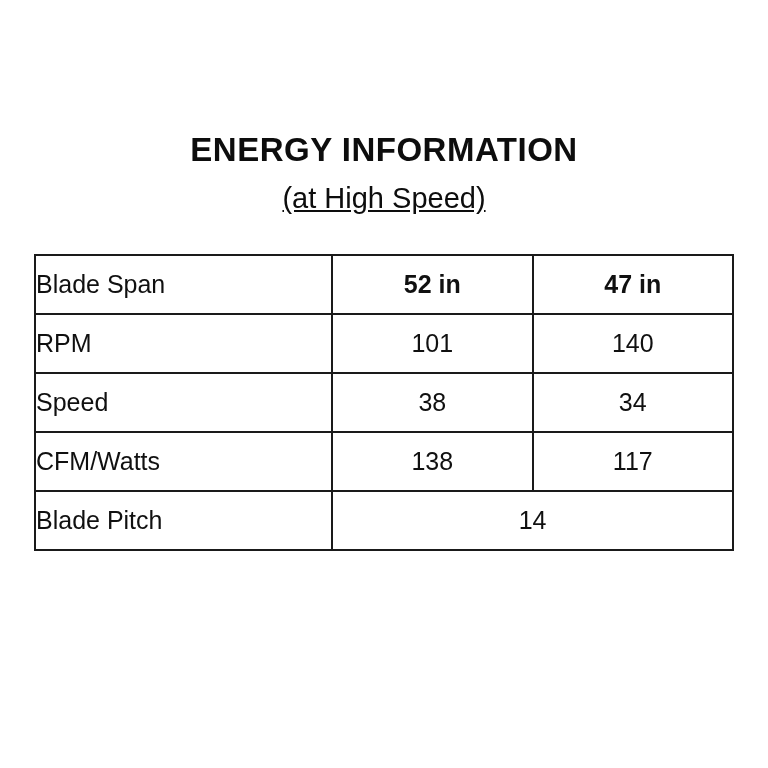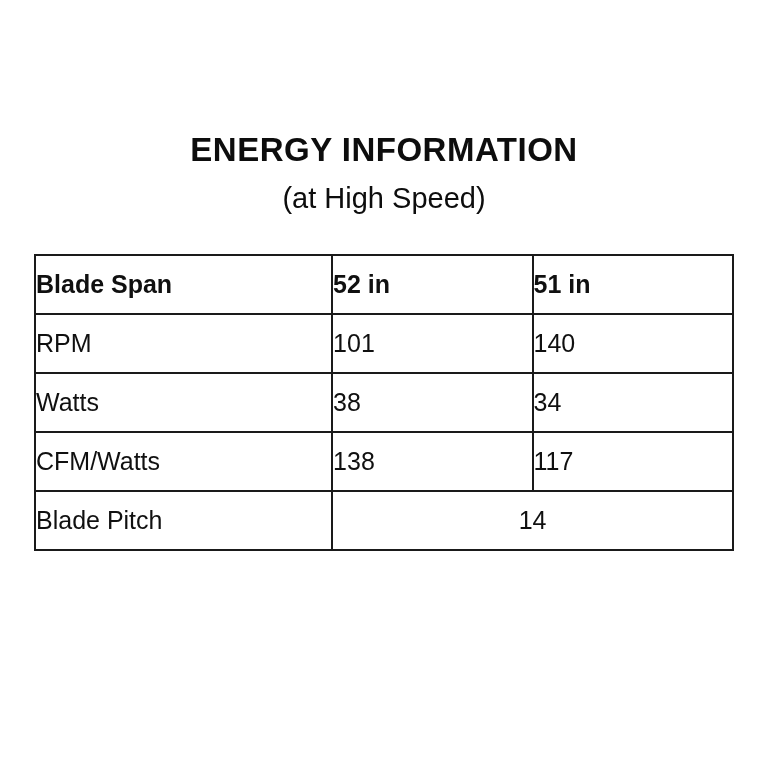--- a/index.html
+++ b/index.html
@@ -30,20 +30,21 @@
     font-weight: bold;
     letter-spacing: 0.5px;
     line-height: 1.1;
     color: #0d0d0d;
   }
   .subtitle {
     font-size: 29px;
     font-weight: normal;
     margin-top: 14px;
     color: #0d0d0d;
+    text-decoration: underline;
   }
   .table-wrap {
     margin: 39px auto 0 auto;
     width: 700px;
   }
   table.energy-table {
     border-collapse: collapse;
     width: 100%;
     table-layout: fixed;
   }
@@ -55,57 +56,57 @@
     padding: 0 0 0 0;
     vertical-align: middle;
   }
   td.label-cell {
     width: 290px;
     padding-left: 14px;
     text-align: left;
   }
   td.value-cell {
     width: 195px;
-    text-align: left;
+    text-align: center;
   }
   td.wide-value-cell {
     text-align: center;
   }
   .bold-row td {
     font-weight: bold;
   }
   .spanhead td.label-cell {
-    font-weight: bold;
+    font-weight: normal;
   }
 </style>
 </head>
 <body>
 
 <div class="page">
 
   <div class="title-block">
     <div class="title">ENERGY INFORMATION</div>
     <div class="subtitle">(at High Speed)</div>
   </div>
 
   <div class="table-wrap">
     <table class="energy-table">
       <tbody>
         <tr class="spanhead bold-row">
           <td class="label-cell">Blade Span</td>
           <td class="value-cell">52 in</td>
-          <td class="value-cell">51 in</td>
+          <td class="value-cell">47 in</td>
         </tr>
         <tr>
           <td class="label-cell">RPM</td>
           <td class="value-cell">101</td>
           <td class="value-cell">140</td>
         </tr>
         <tr>
-          <td class="label-cell">Watts</td>
+          <td class="label-cell">Speed</td>
           <td class="value-cell">38</td>
           <td class="value-cell">34</td>
         </tr>
         <tr>
           <td class="label-cell">CFM/Watts</td>
           <td class="value-cell">138</td>
           <td class="value-cell">117</td>
         </tr>
         <tr>
           <td class="label-cell">Blade Pitch</td>

